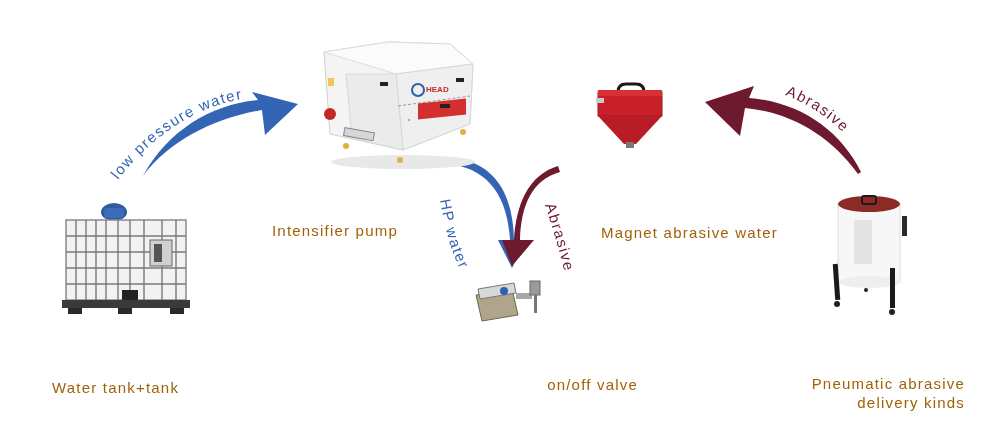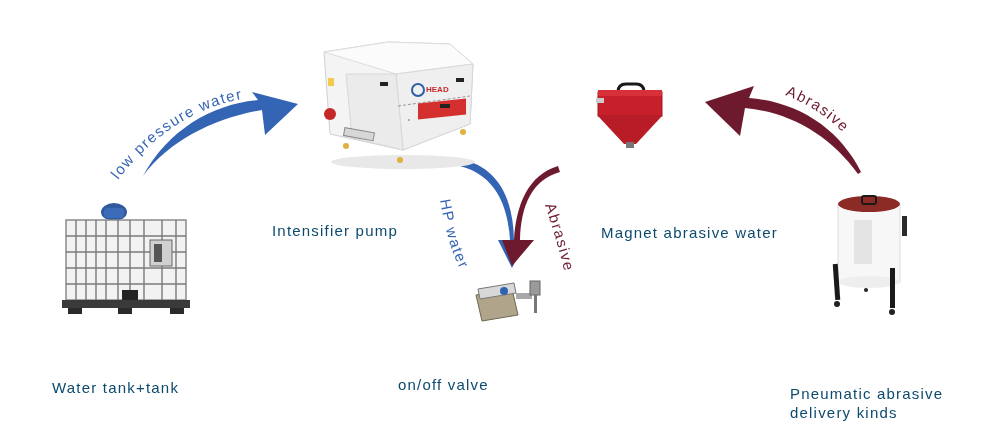--- a/index.html
+++ b/index.html
@@ -1,18 +1,18 @@
 <!DOCTYPE html>
 <html><head>
 <meta charset="utf-8">
 <style>
   html, body { margin:0; padding:0; background:#ffffff; }
   body { width:1000px; height:440px; position:relative; overflow:hidden; font-family:"Liberation Sans", sans-serif; }
   .abs { position:absolute; }
-  .label { position:absolute; color:#0c4a6e; font-size:15px; letter-spacing:1.2px; text-align:left; line-height:19px; white-space:nowrap; }
+  .label { position:absolute; color:#a16207; font-size:15px; letter-spacing:1.2px; text-align:right; line-height:19px; white-space:nowrap; }
   svg.full { position:absolute; left:0; top:0; }
   .arc-text { font-family:"Liberation Sans", sans-serif; font-size:15px; letter-spacing:1.5px; }
 </style>
 </head>
 <body>
 
 <svg class="full" width="1000" height="440" viewBox="0 0 1000 440">
   <defs>
     <path id="lpw-path" d="M 118 180 Q 180 100 268 96"></path>
     <path id="hp-path" d="M 440 200 Q 450 260 470 285"></path>
@@ -132,16 +132,16 @@
 </svg>
 
 <div class="label" style="left:272px;top:221px">Intensifier pump</div>
 <div class="label" style="left:601px;top:223px">Magnet abrasive water</div>
 <div class="label" style="left:52px;top:378px">Water tank+tank</div>
 
 <div class="label" style="left:398px;top:375px;width:240px">
   <div>on/off valve</div>
 </div>
 
-<div class="label" style="left:790px;top:384px;width:175px">
+<div class="label" style="left:790px;top:374px;width:175px">
   <div>Pneumatic abrasive</div>
   <div>delivery kinds</div>
 </div>
 
 </body></html>

